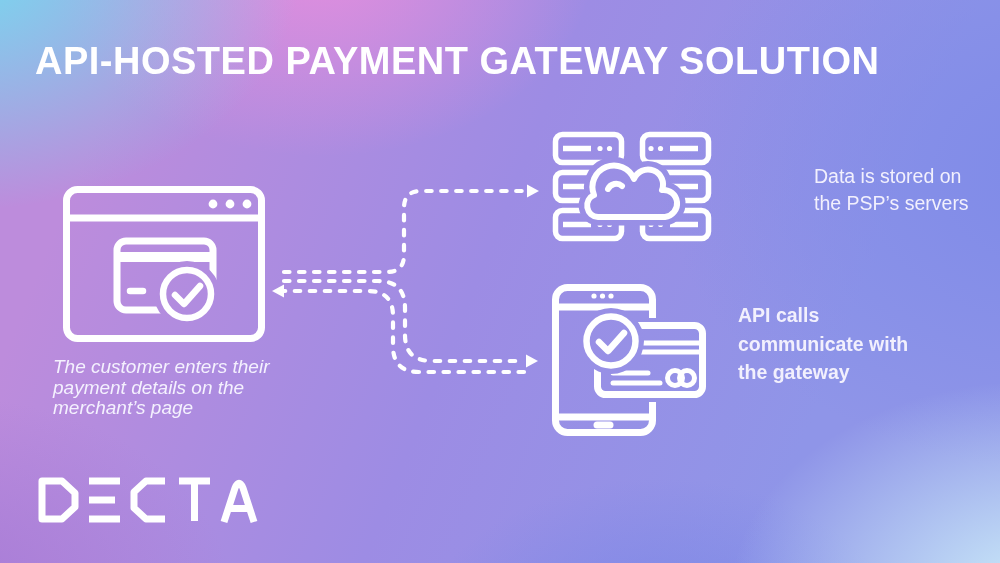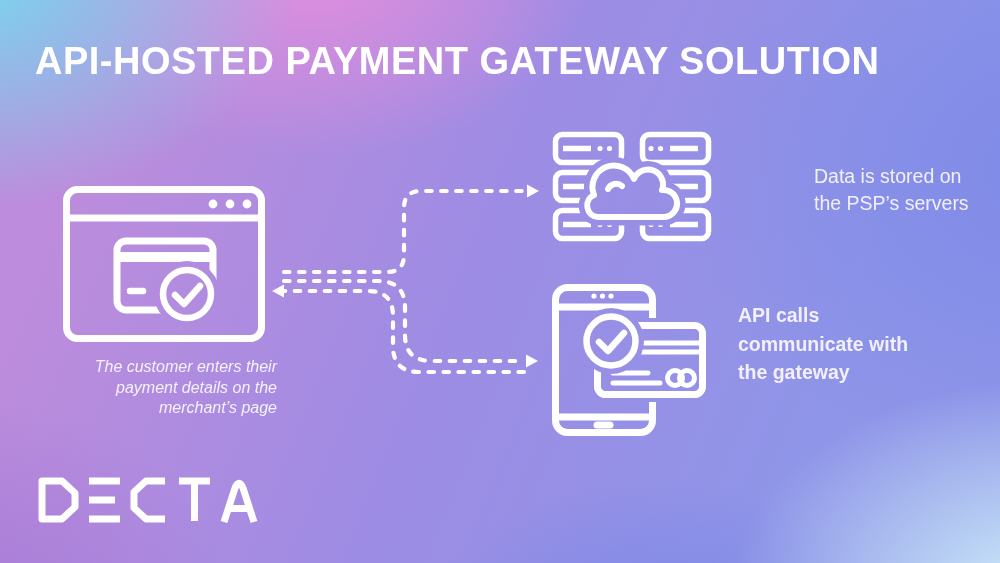--- a/index.html
+++ b/index.html
@@ -19,22 +19,22 @@
   .title{
     position:absolute; left:35px; top:40px; margin:0;
     color:#ffffff; font-size:38px; font-weight:bold; letter-spacing:0.5px;
     white-space:nowrap;
   }
   .connectors{position:absolute; left:0; top:0;}
   .node-icon{position:absolute;}
   .icon-stroke{stroke:#ffffff; fill:none;}
   .caption{
     position:absolute; left:53px; top:357px; width:224px;
-    text-align:right; font-style:italic;
-    color:#f4f1fe; font-size:16px; line-height:20.5px;
+    text-align:left; font-style:italic;
+    color:#f4f1fe; font-size:19px; line-height:20.5px;
   }
   .label{
     position:absolute; color:#f2f0fd; font-size:19.5px;
   }
   .label-servers{left:768px; top:163px; width:172px; line-height:26.5px;margin-left:46px;}
   .label-phone{left:738px; top:301px; width:182px; line-height:28.5px;font-weight:bold;}
   .logo{position:absolute; left:38px; top:477px;}
   .sr-only{
     position:absolute; width:1px; height:1px; overflow:hidden;
     clip:rect(0 0 0 0); white-space:nowrap;

